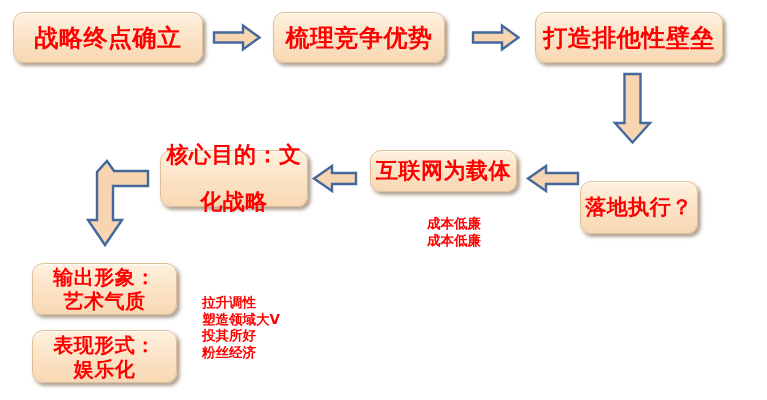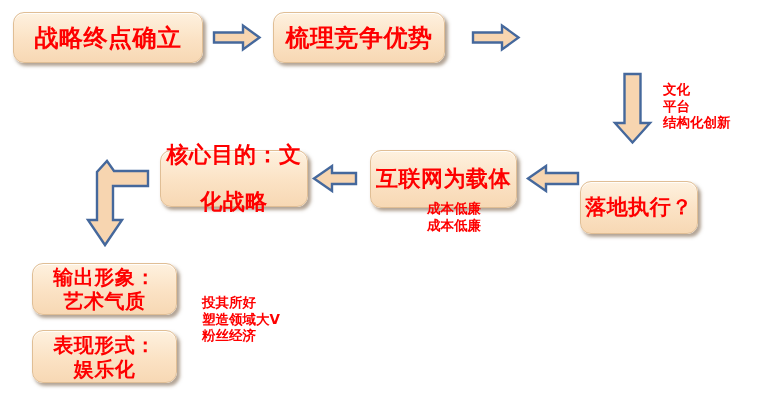--- a/index.html
+++ b/index.html
@@ -53,73 +53,72 @@
 <body>
 
 <div class="canvas">
 
   <div class="box fs24" style="left:13px;top:12px;width:190px;height:51px;">
     <span>战略终点确立</span>
   </div>
   <div class="box fs24" style="left:273px;top:12px;width:172px;height:51px;">
     <span>梳理竞争优势</span>
   </div>
+  <div class="box fs24" style="left:535px;top:12px;width:188px;height:51px;">
+    <span>打造排他性壁垒</span>
+  </div>
 
   <svg class="arrow" style="left:212px;top:23px;" width="50" height="29" viewBox="0 0 50 29">
     <polygon points="2,9.5 31,9.5 31,2.5 47.5,14.5 31,26.5 31,19.5 2,19.5"></polygon>
   </svg>
   <svg class="arrow" style="left:471px;top:23px;" width="50" height="29" viewBox="0 0 50 29">
     <polygon points="2,9.5 31,9.5 31,2.5 47.5,14.5 31,26.5 31,19.5 2,19.5"></polygon>
   </svg>
 
   <svg class="arrow" style="left:613px;top:72px;" width="39" height="73" viewBox="0 0 39 73">
     <polygon points="11.5,2 27.5,2 27.5,51 37,51 19.5,70.5 2,51 11.5,51"></polygon>
   </svg>
 
-  <div class="note" style="left:663px;top:81px;">
-    <div>文化</div>
-    <div>平台</div>
-    <div>结构化创新</div>
-  </div>
 
   <div class="box fs21" style="left:580px;top:149px;width:118px;height:53px;margin-top:32px;">
     <span>落地执行？</span>
   </div>
-  <div class="box fs22" style="left:370px;top:150px;width:147px;height:58px;">
+  <div class="box fs22" style="left:370px;top:150px;width:147px;height:42px;">
     <span>互联网为载体</span>
   </div>
   <div class="box fs22" style="left:160px;top:150px;width:148px;height:57px;gap:21px;">
     <span>核心目的：文</span>
     <span>化战略</span>
   </div>
 
   <svg class="arrow" style="left:526px;top:163px;" width="54" height="31" viewBox="0 0 54 31">
     <polygon points="2,15.5 20,3 20,10 52,10 52,21 20,21 20,28"></polygon>
   </svg>
   <svg class="arrow" style="left:312px;top:163px;" width="46" height="31" viewBox="0 0 46 31">
     <polygon points="2,15.5 20,3 20,10 44,10 44,21 20,21 20,28"></polygon>
   </svg>
 
-  <div class="note" style="left:427px;top:200px;">
+  <div class="note" style="left:427px;top:215px;">
     <div>成本低廉</div>
     <div>成本低廉</div>
   </div>
 
   <svg class="arrow" style="left:86px;top:158px;" width="66" height="90" viewBox="0 0 66 90">
     <polygon points="62,13 28,13 21,3 11,14 11,62 2,62 19,87 36,62 27,62 27,28 62,28"></polygon>
   </svg>
 
   <div class="box fs20" style="left:32px;top:263px;width:145px;height:52px;">
     <span>输出形象：</span>
     <span>艺术气质</span>
   </div>
   <div class="box fs20" style="left:32px;top:330px;width:145px;height:53px;">
     <span>表现形式：</span>
     <span>娱乐化</span>
   </div>
 
   <div class="note" style="left:202px;top:294px;">
+    <div>拉升调性</div>
+    <div>塑造领域大V</div>
     <div>投其所好</div>
-    <div>塑造领域大V</div>
     <div>粉丝经济</div>
   </div>
 
 </div>
 
 </body></html>

